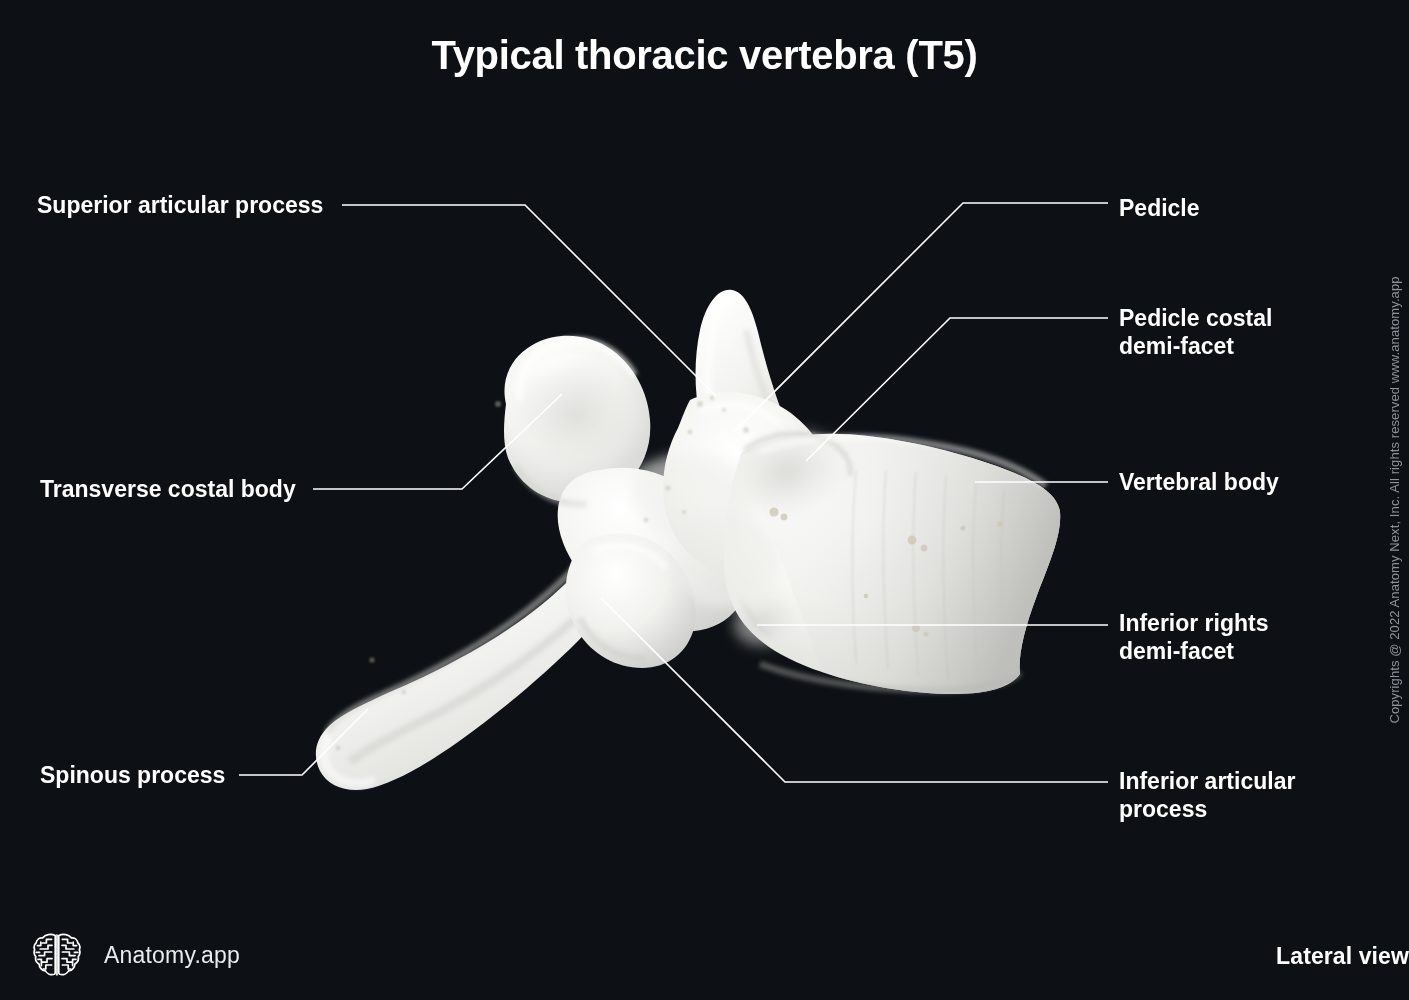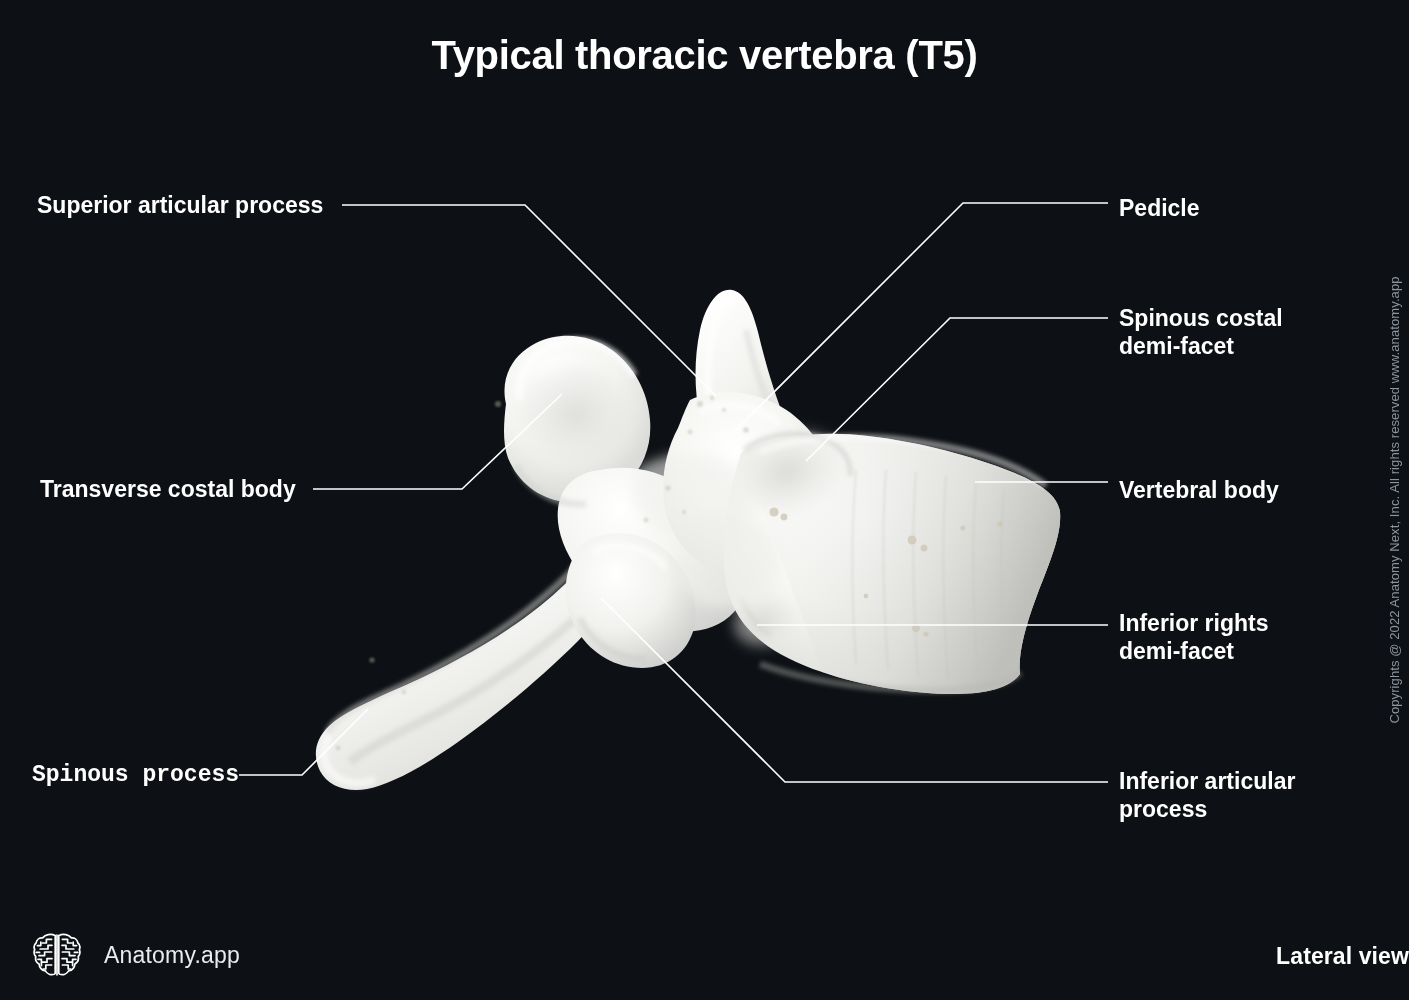--- a/index.html
+++ b/index.html
@@ -326,28 +326,28 @@
       <polyline points="1108,782 785,782 601,598"></polyline>
     </g>
   </svg>
 
   <div id="figure-title">Typical thoracic vertebra (T5)</div>
 
   <div class="label left" style="left:37px; top:191px;">Superior articular process</div>
 
   <div class="label left" style="left:40px; top:475px;">Transverse costal body</div>
 
-  <div class="label left" style="left:32px; top:761px;font-family:Liberation Mono, monospace;">Spinous process</div>
+  <div class="label left" style="left:40px; top:761px;">Spinous process</div>
 
   <div class="label right" style="left:1119px; top:177px;margin-top:17px;">Pedicle</div>
 
-  <div class="label right" style="left:1119px; top:304px;">Spinous costal
+  <div class="label right" style="left:1119px; top:304px;">Pedicle costal
 demi-facet</div>
 
-  <div class="label right" style="left:1119px; top:468px;margin-top:8px;">Vertebral body</div>
+  <div class="label right" style="left:1119px; top:468px;">Vertebral body</div>
 
   <div class="label right" style="left:1119px; top:609px;">Inferior rights
 demi-facet</div>
 
   <div class="label right" style="left:1119px; top:767px;">Inferior articular
 process</div>
 
   <div id="view-caption">Lateral view</div>
 
   <div id="brand">

